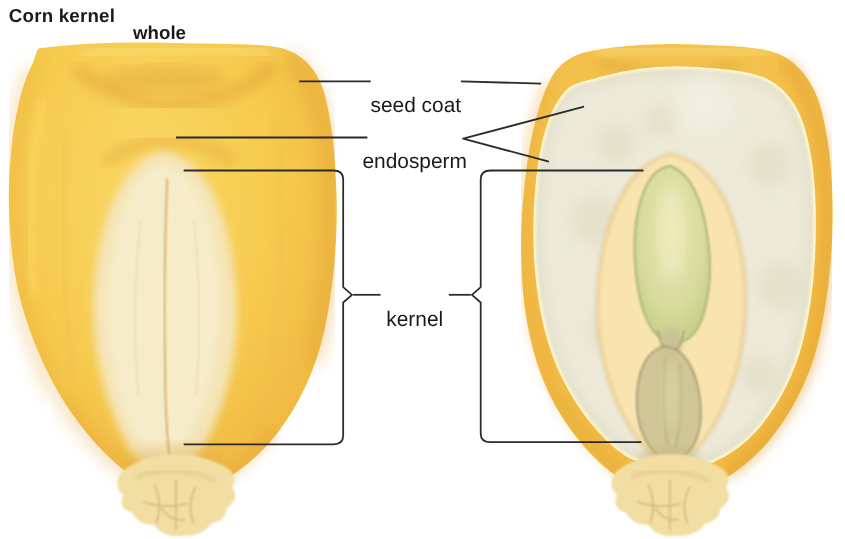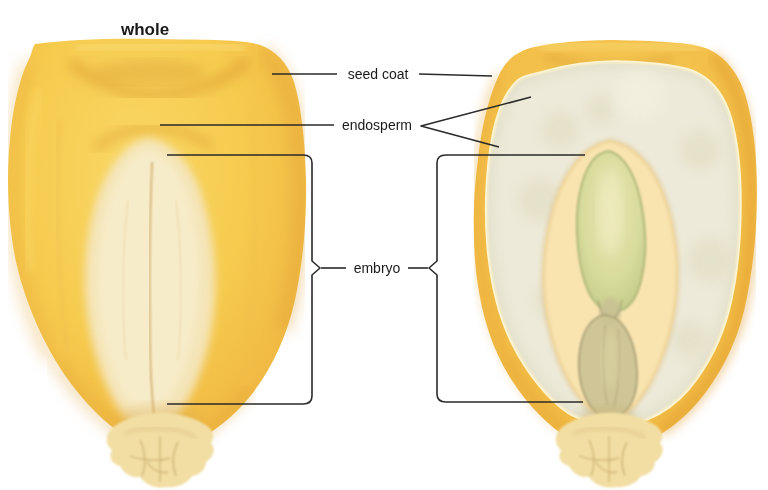--- a/index.html
+++ b/index.html
@@ -11,21 +11,21 @@
   .fig-title{
     position:absolute;left:8px;top:5px;margin:0;
     font-size:17px;font-weight:bold;letter-spacing:.2px;
   }
   .view-label{
     position:absolute;transform:translate(-50%,-50%);
     font-size:17px;font-weight:bold;white-space:nowrap;
   }
   .part-label{
     position:absolute;transform:translate(-50%,-50%);
-    font-size:14px;font-weight:normal;white-space:nowrap;
+    font-size:19px;font-weight:normal;white-space:nowrap;margin-top:23px;
   }
   #lbl-whole{left:145px;top:30px;}
   #lbl-cross{left:611px;top:31px;}
   #lbl-seedcoat{left:378px;top:74px;}
   #lbl-endosperm{left:377px;top:125px;text-align:right;}
   #lbl-embryo{left:377px;top:268px;}
 </style>
 </head>
 <body>
 
@@ -154,18 +154,19 @@
     <path d="M419,74 L492,76"></path>
     <path d="M160,125 L334,125"></path>
     <path d="M531,97 L421,126 L499,147"></path>
     <path d="M167,155 L303,155 Q312,155 312,163 L312,261 L320,268 L312,275 L312,396 Q312,404 303,404 L167,404"></path>
     <path d="M321,268 L346,268"></path>
     <path d="M585,155 L446,155 Q437,155 437,163 L437,261 L429,268 L437,275 L437,394 Q437,402 446,402 L583,402"></path>
     <path d="M408,268 L428,268"></path>
   </g>
 </svg>
 
+<h1 class="fig-title">Corn kernel</h1>
 <div class="view-label" id="lbl-whole">whole</div>
 <span class="part-label" id="lbl-seedcoat">seed coat</span>
 <span class="part-label" id="lbl-endosperm">endosperm</span>
-<span class="part-label" id="lbl-embryo">embryo</span>
+<span class="part-label" id="lbl-embryo">kernel</span>
 
 </div>
 
 </body></html>

